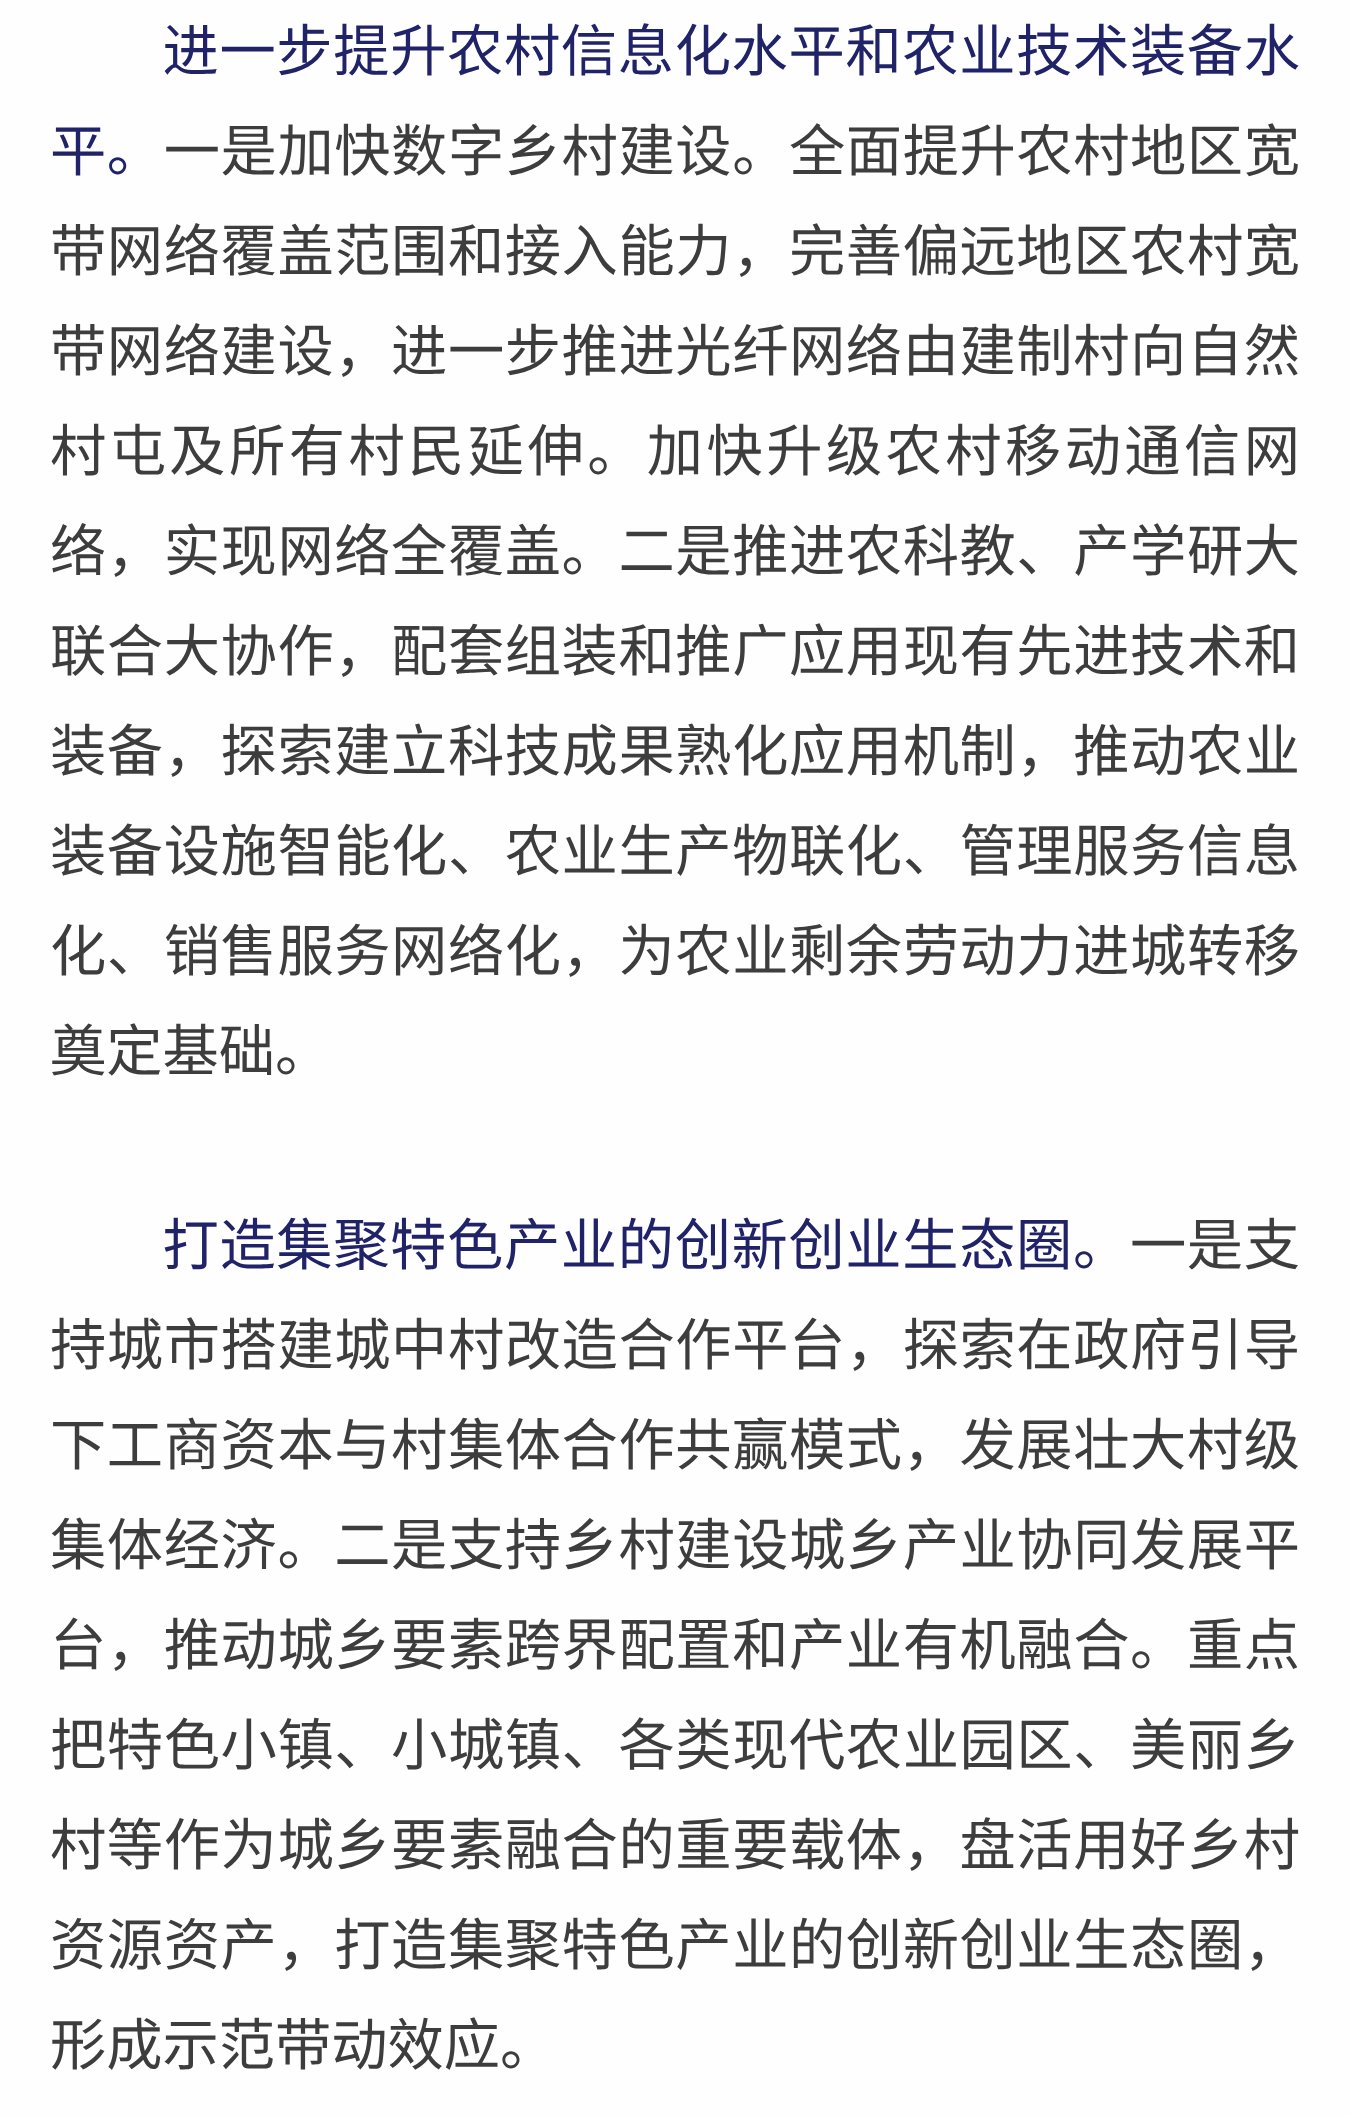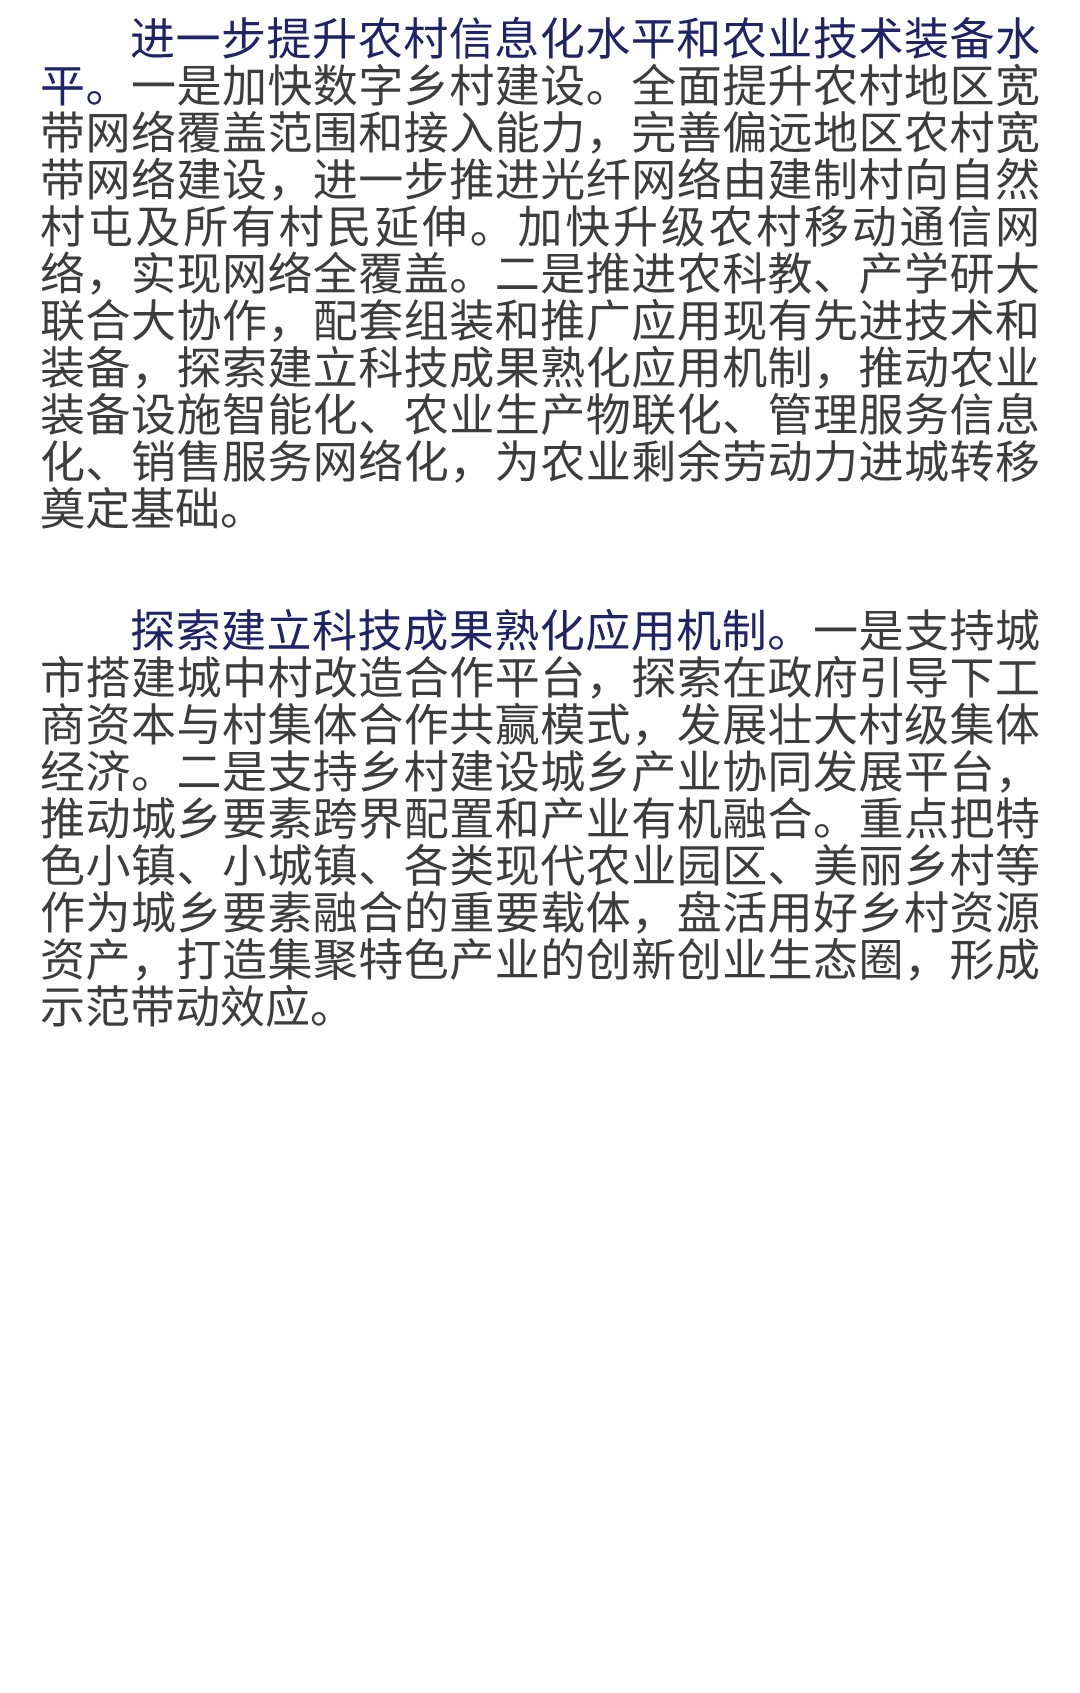--- a/index.html
+++ b/index.html
@@ -13,24 +13,24 @@
     background: var(--page-bg);
   }
   body {
     width: 1080px;
     min-height: 1693px;
     box-sizing: border-box;
     font-family: "Liberation Sans", "DejaVu Sans", sans-serif;
   }
   .article {
     margin: 0 40px;
-    padding-top: 16px;
+    padding-top: 2px;
     width: 1000px;
     font-size: 45px;
-    line-height: 47px;
+    line-height: 80px;
     color: var(--body-text);
     text-align: justify;
     text-justify: inter-character;
     word-break: normal;
     line-break: strict;
   }
   .article p {
     margin: 0;
     text-indent: 2em;
   }
@@ -40,14 +40,14 @@
   .lead {
     color: var(--lead-text);
   }
 </style>
 </head>
 <body>
 
 <main class="article">
   <p><span class="lead">进一步提升农村信息化水平和农业技术装备水平。</span><span>一是加快数字乡村建设。全面提升农村地区宽带网络覆盖范围和接入能力，完善偏远地区农村宽带网络建设，进一步推进光纤网络由建制村向自然村屯及所有村民延伸。加快升级农村移动通信网络，实现网络全覆盖。二是推进农科教、产学研大联合大协作，配套组装和推广应用现有先进技术和装备，探索建立科技成果熟化应用机制，推动农业装备设施智能化、农业生产物联化、管理服务信息化、销售服务网络化，为农业剩余劳动力进城转移奠定基础。</span></p>
 
-  <p><span class="lead">探索建立科技成果熟化应用机制。</span><span>一是支持城市搭建城中村改造合作平台，探索在政府引导下工商资本与村集体合作共赢模式，发展壮大村级集体经济。二是支持乡村建设城乡产业协同发展平台，推动城乡要素跨界配置和产业有机融合。重点把特色小镇、小城镇、各类现代农业园区、美丽乡村等作为城乡要素融合的重要载体，盘活用好乡村资源资产，打造集聚特色产业的创新创业生态圈，形成示范带动效应。</span></p>
+  <p><span class="lead">打造集聚特色产业的创新创业生态圈。</span><span>一是支持城市搭建城中村改造合作平台，探索在政府引导下工商资本与村集体合作共赢模式，发展壮大村级集体经济。二是支持乡村建设城乡产业协同发展平台，推动城乡要素跨界配置和产业有机融合。重点把特色小镇、小城镇、各类现代农业园区、美丽乡村等作为城乡要素融合的重要载体，盘活用好乡村资源资产，打造集聚特色产业的创新创业生态圈，形成示范带动效应。</span></p>
 </main>
 
 </body></html>

